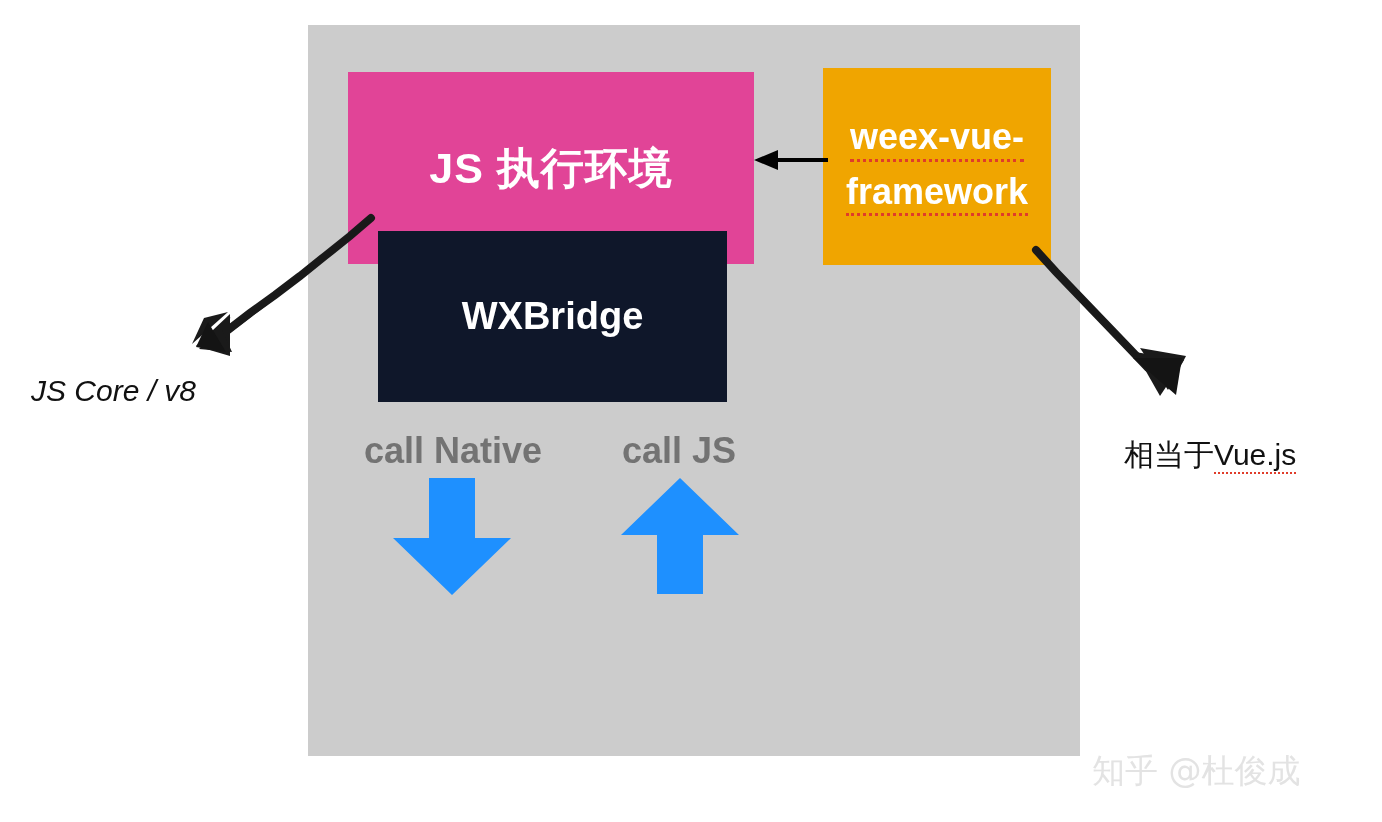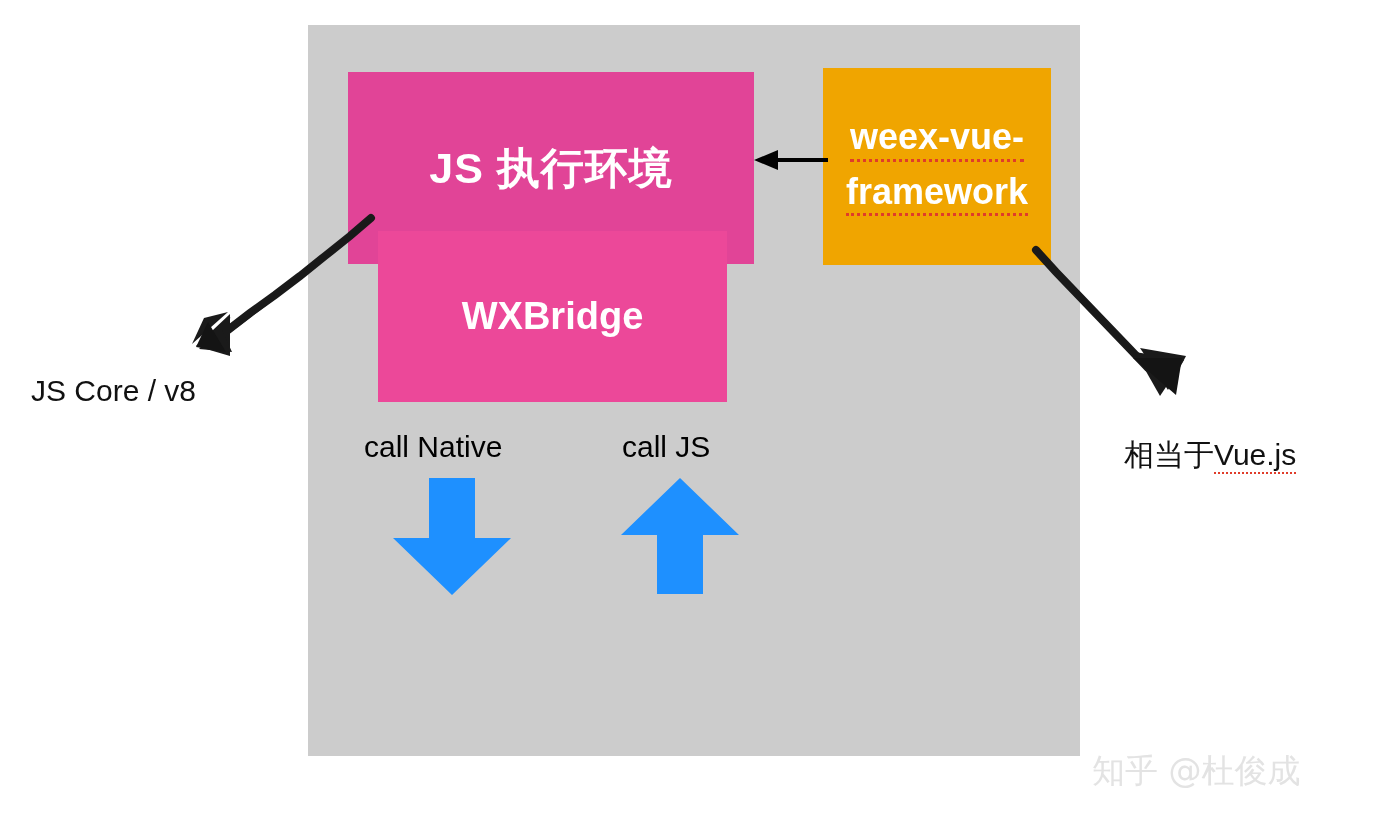--- a/index.html
+++ b/index.html
@@ -55,21 +55,21 @@
     font-size: 43px;
     letter-spacing: 1px;
     z-index: 3;
   }
 
   .block-wxbridge {
     left: 378px;
     top: 231px;
     width: 349px;
     height: 171px;
-    background: #ec4899;
+    background: #0f172a;
     font-size: 38px;
     z-index: 4;
   }
 
   .block-render-engine {
     left: 340px;
     top: 621px;
     width: 700px;
     height: 102px;
     background: #e60012;
@@ -94,23 +94,23 @@
     white-space: nowrap;
     border-bottom: 3px dotted #e03c2a;
     padding-bottom: 1px;
     margin-bottom: 10px;
   }
   .weex-line:last-child { margin-bottom: 0; }
 
   
   .call-label {
     position: absolute;
-    color: #000000;
-    font-weight: normal;
-    font-size: 30px;
+    color: #737373;
+    font-weight: bold;
+    font-size: 36px;
     white-space: nowrap;
     z-index: 5;
   }
   .call-native { left: 364px; top: 430px; }
   .call-js     { left: 622px; top: 430px; }
 
   
   .blue-arrow {
     position: absolute;
     z-index: 5;
@@ -119,21 +119,21 @@
   .blue-arrow-up   { left: 620px; top: 477px; }
 
   
   .outside-label {
     position: absolute;
     color: #111111;
     font-size: 30px;
     white-space: nowrap;
     z-index: 6;
   }
-  .label-jscore { left: 31px; top: 374px; }
+  .label-jscore { left: 31px; top: 374px; font-style: italic; }
   .label-vue    { left: 1124px; top: 435px; }
   .label-vue .spell {
     border-bottom: 2px dotted #e03c2a;
     padding-bottom: 1px;
   }
 
   
   .sketch-layer {
     position: absolute;
     left: 0; top: 0;

